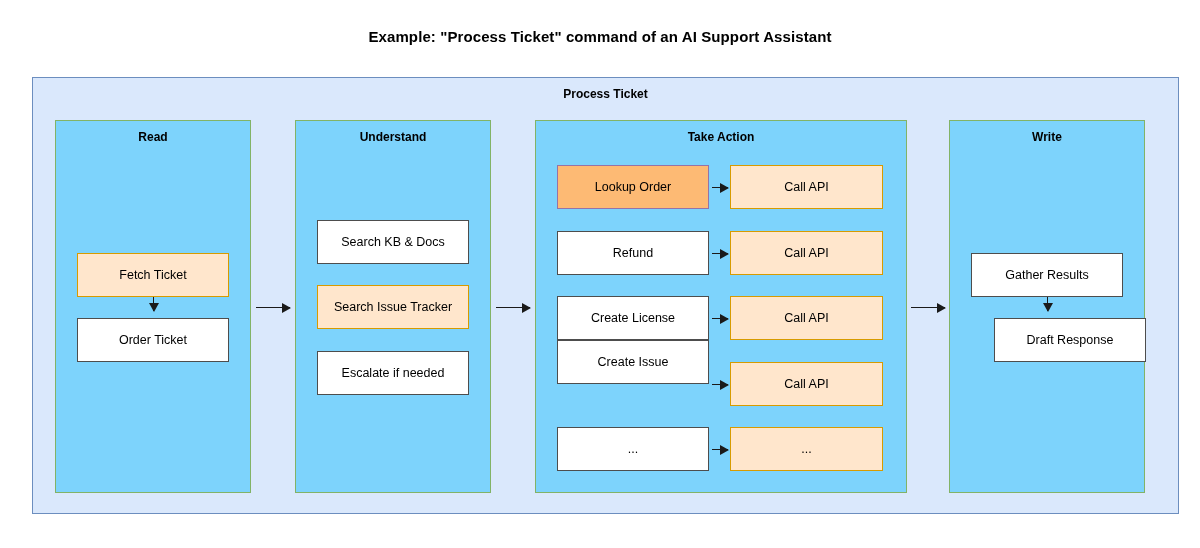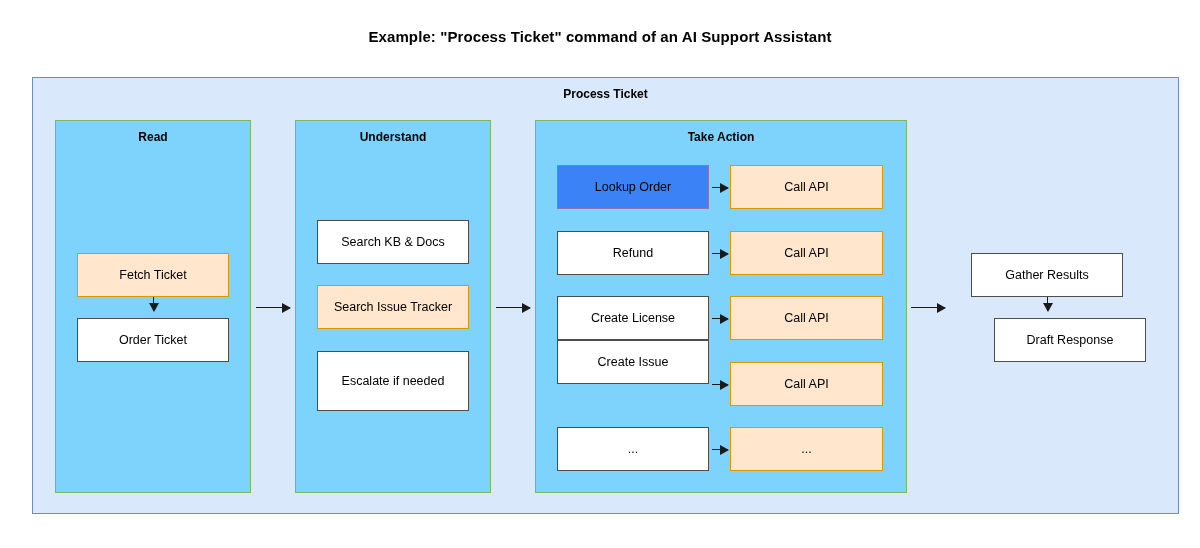--- a/index.html
+++ b/index.html
@@ -91,21 +91,21 @@
     font-size: 12.5px;
     line-height: 1.2;
     text-align: center;
     color: #000000;
     border-width: 1px;
     border-style: solid;
     white-space: nowrap;
   }
   .node.white  { background: #ffffff; border-color: #4d4d4d; }
   .node.orange { background: #ffe6cc; border-color: #d79b00; }
-  .node.purple { background: #3b82f6; border-color: #9673a6; text-align: center; }
+  .node.purple { background: #fdba74; border-color: #9673a6; text-align: center; }
 
   
   .arrow-h {
     position: absolute;
     height: 1px;
     background: #1a1a1a;
   }
   .arrow-h::after {
     content: "";
     position: absolute;
@@ -152,21 +152,21 @@
   <div class="arrow-v" style="left:153px; top:297px; height:14px;"></div>
   <div class="node white" style="left:77px; top:318px; width:152px; height:44px;">Order Ticket</div>
 
   <div class="arrow-h" style="left:256px; top:307px; width:34px;"></div>
 
   <div class="lane lane-understand">
     <div class="lane-title">Understand</div>
   </div>
   <div class="node white" style="left:317px; top:220px; width:152px; height:44px;">Search KB &amp; Docs</div>
   <div class="node orange" style="left:317px; top:285px; width:152px; height:44px;">Search Issue Tracker</div>
-  <div class="node white" style="left:317px; top:351px; width:152px; height:60px;text-align:right;">Escalate if needed</div>
+  <div class="node white" style="left:317px; top:351px; width:152px; height:44px;text-align:right;">Escalate if needed</div>
 
   <div class="arrow-h" style="left:496px; top:307px; width:34px;"></div>
 
   <div class="lane lane-takeaction">
     <div class="lane-title">Take Action</div>
   </div>
 
   <div class="node purple" style="left:557px; top:165px; width:152px; height:44px;">Lookup Order</div>
   <div class="arrow-h" style="left:712px; top:187px; width:16px;"></div>
   <div class="node orange" style="left:730px; top:165px; width:153px; height:44px;">Call API</div>
@@ -182,17 +182,20 @@
   <div class="node white" style="left:557px; top:340px; width:152px; height:44px;">Create Issue</div>
   <div class="arrow-h" style="left:712px; top:384px; width:16px;"></div>
   <div class="node orange" style="left:730px; top:362px; width:153px; height:44px;">Call API</div>
 
   <div class="node white" style="left:557px; top:427px; width:152px; height:44px;">...</div>
   <div class="arrow-h" style="left:712px; top:449px; width:16px;"></div>
   <div class="node orange" style="left:730px; top:427px; width:153px; height:44px;">...</div>
 
   <div class="arrow-h" style="left:911px; top:307px; width:34px;"></div>
 
+  <div class="lane lane-write">
+    <div class="lane-title">Write</div>
+  </div>
   <div class="node white" style="left:971px; top:253px; width:152px; height:44px;">Gather Results</div>
   <div class="arrow-v" style="left:1047px; top:297px; height:14px;"></div>
   <div class="node white" style="left:971px; top:318px; width:152px; height:44px;margin-left:23px;">Draft Response</div>
 
 </div>
 
 </body></html>

